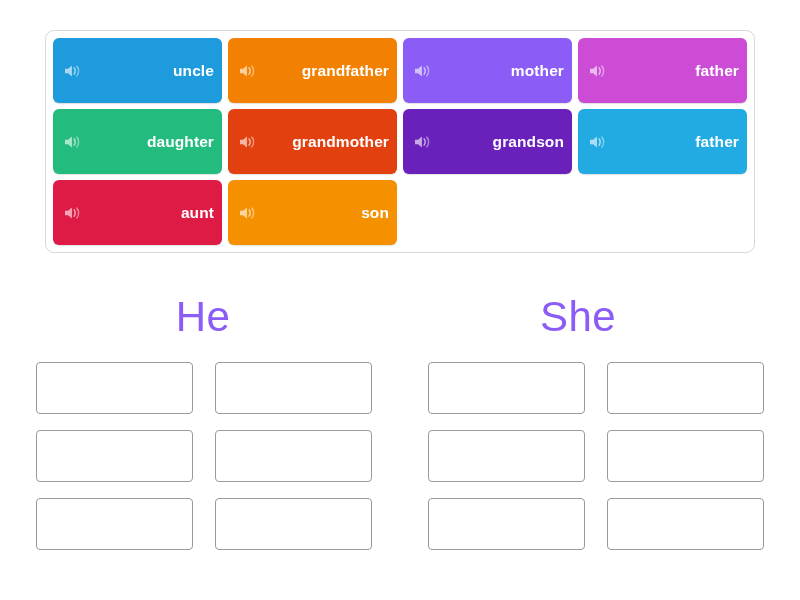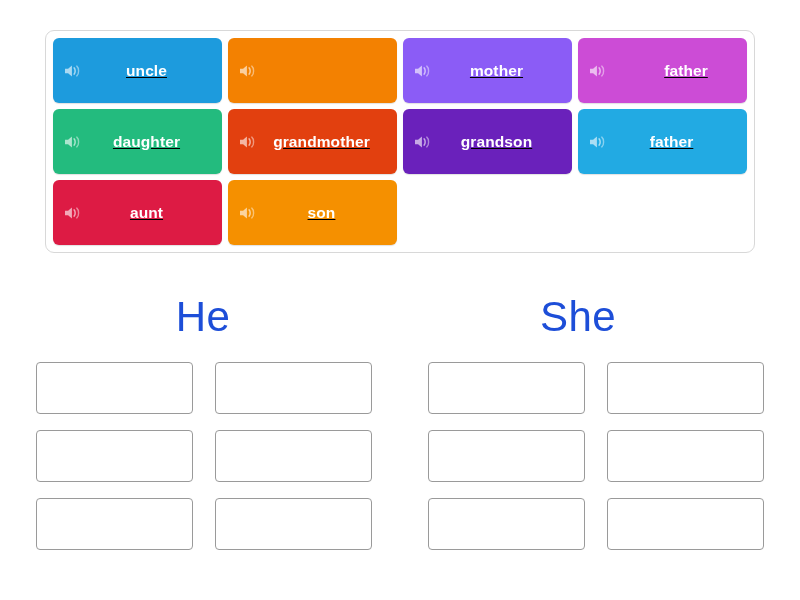--- a/index.html
+++ b/index.html
@@ -35,26 +35,25 @@
     grid-template-rows: repeat(3, 1fr);
     gap: 6px 6px;
     width: 100%;
     height: 100%;
   }
   .word-tile {
     position: relative;
     border-radius: 6px;
     display: flex;
     align-items: center;
-    justify-content: center;
+    justify-content: flex-end;
     cursor: pointer;
     user-select: none;
     overflow: hidden;
     box-shadow: 0 1px 1px rgba(0,0,0,0.12);
-    text-decoration: underline;
   }
   .word-tile .tile-label {
     color: #ffffff;
     font-weight: bold;
     font-size: 15.5px;
     letter-spacing: 0.1px;
     text-align: center;
     padding: 0 8px 0 26px;
     line-height: 1.1;
     white-space: nowrap;
@@ -69,21 +68,21 @@
     opacity: 0.62;
     display: block;
   }
   .speaker-icon svg { display: block; width: 17px; height: 15px; }
 
   
   .group-heading {
     position: absolute;
     font-size: 42px;
     font-weight: normal;
-    color: #1d4ed8;
+    color: #8b5cf6;
     text-align: center;
     line-height: 1;
     letter-spacing: 0.5px;
   }
   #heading-he  { left: 28px;  top: 296px; width: 350px; }
   #heading-she { left: 403px; top: 296px; width: 350px; text-align: center; }
 
   
   .drop-group {
     position: absolute;
@@ -122,20 +121,21 @@
         <span class="tile-label">uncle</span>
       </div>
       <div class="word-tile" style="background: rgb(243, 129, 1);">
         <span class="speaker-icon">
           <svg viewBox="0 0 17 15" xmlns="http://www.w3.org/2000/svg" aria-hidden="true">
             <path d="M1 5.3h3.1L7.9 2v11L4.1 9.7H1z" fill="#ffffff"></path>
             <path d="M10.1 4.4c1.4 1 1.4 5.2 0 6.2" stroke="#ffffff" stroke-width="1.5" fill="none" stroke-linecap="round"></path>
             <path d="M12.8 2.6c2.4 1.9 2.4 8 0 9.8" stroke="#ffffff" stroke-width="1.4" fill="none" stroke-linecap="round" opacity="0.75"></path>
           </svg>
         </span>
+        <span class="tile-label">grandfather</span>
       </div>
       <div class="word-tile" style="background: #8b5cf6;">
         <span class="speaker-icon">
           <svg viewBox="0 0 17 15" xmlns="http://www.w3.org/2000/svg" aria-hidden="true">
             <path d="M1 5.3h3.1L7.9 2v11L4.1 9.7H1z" fill="#ffffff"></path>
             <path d="M10.1 4.4c1.4 1 1.4 5.2 0 6.2" stroke="#ffffff" stroke-width="1.5" fill="none" stroke-linecap="round"></path>
             <path d="M12.8 2.6c2.4 1.9 2.4 8 0 9.8" stroke="#ffffff" stroke-width="1.4" fill="none" stroke-linecap="round" opacity="0.75"></path>
           </svg>
         </span>
         <span class="tile-label">mother</span>

